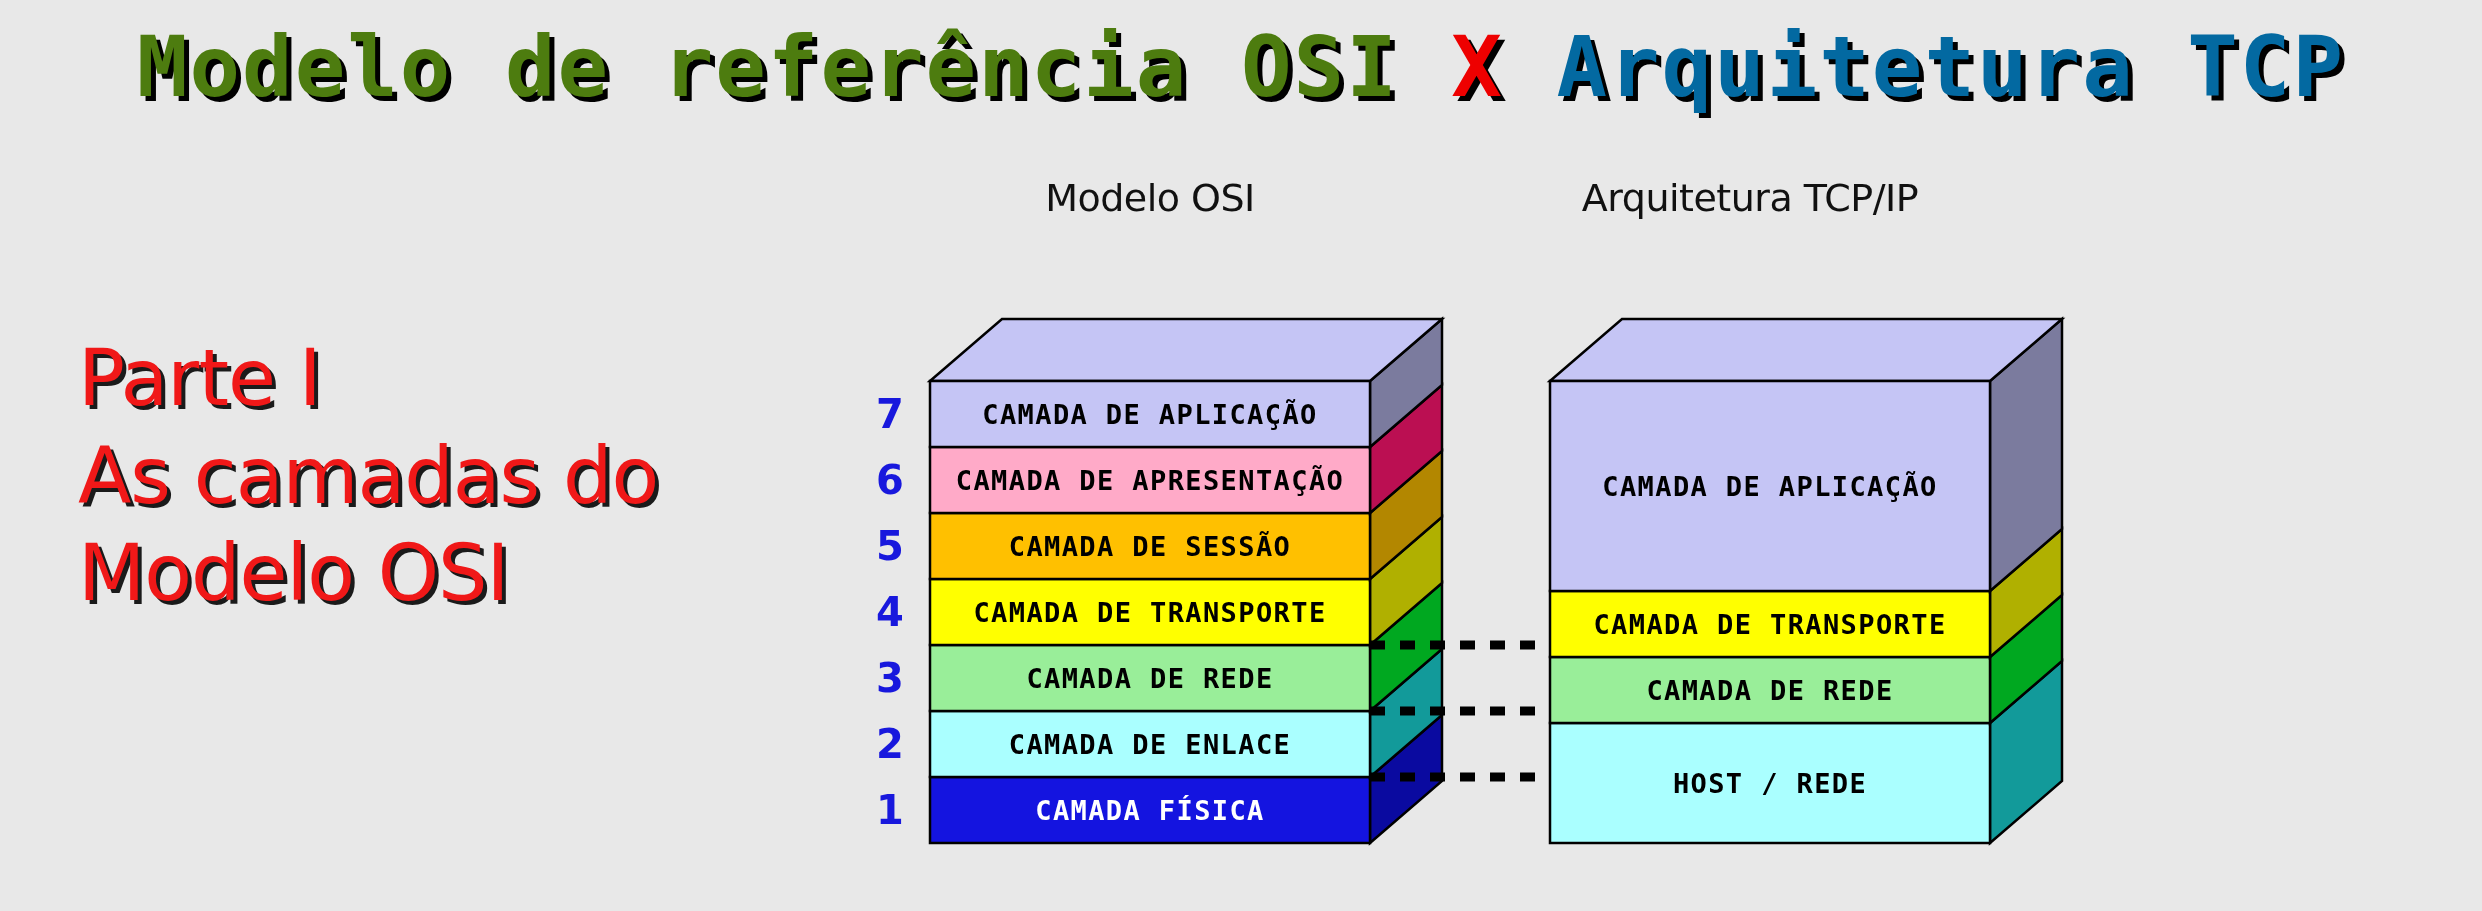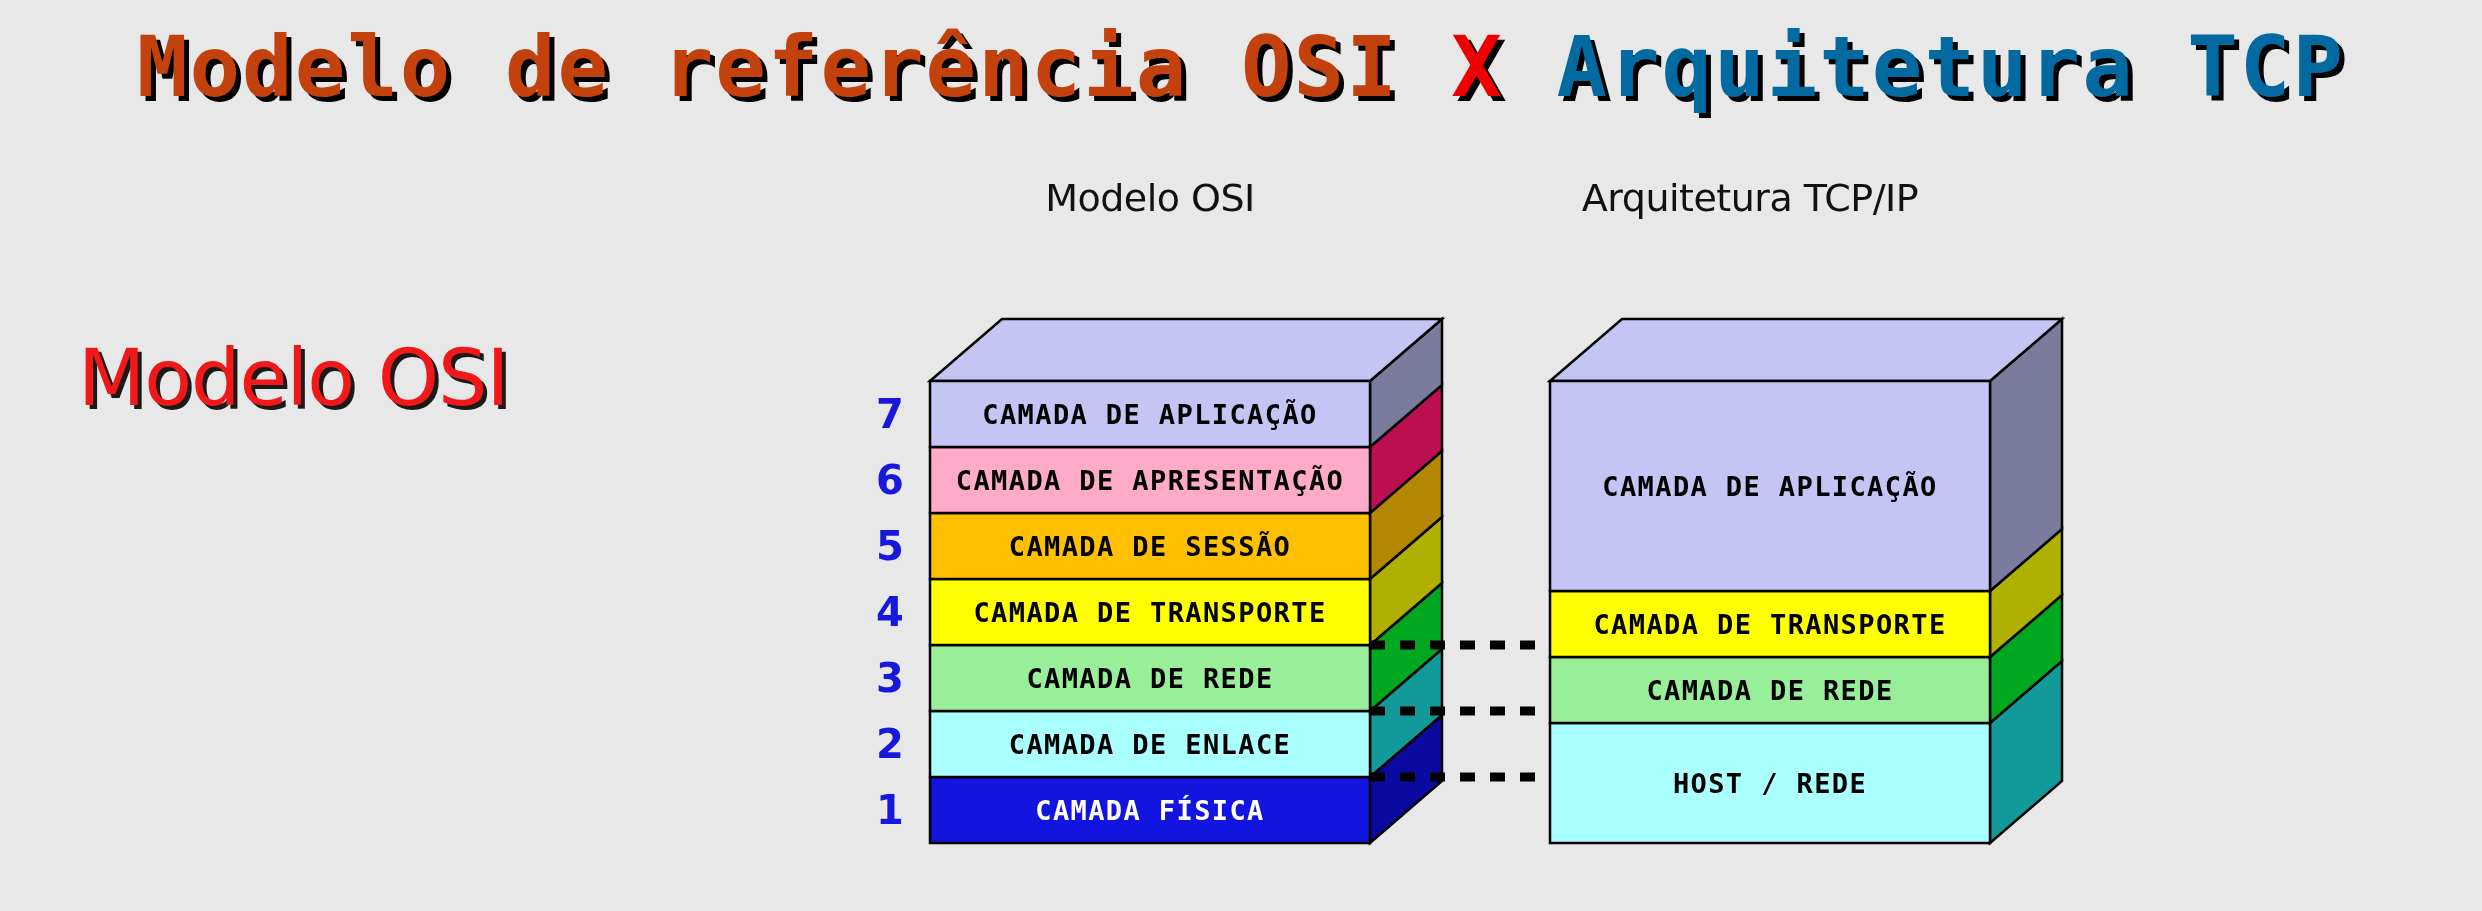--- a/index.html
+++ b/index.html
@@ -24,21 +24,21 @@
     top: 18px;
     width: 2482px;
     text-align: center;
     font-family: "DejaVu Sans Mono", monospace;
     font-weight: bold;
     font-size: 84px;
     letter-spacing: 2px;
     white-space: nowrap;
     text-shadow: 5px 5px 0 #000000;
   }
-  #title .seg-blue  { color: #c2410c; }
+  #title .seg-blue  { color: #4d7c0f; }
   #title .seg-red   { color: #ee0000; }
   #title .seg-green { color: #0369a1; }
 
   
   #subtitle {
     position: absolute;
     left: 78px;
     top: 330px;
     font-family: "DejaVu Sans", sans-serif;
     font-weight: normal;
@@ -95,20 +95,22 @@
 </head>
 <body>
 
 <div id="slide">
 
   <div id="title">
     <span class="seg-blue">Modelo de referência OSI </span><span class="seg-red">X</span><span class="seg-green"> Arquitetura TCP</span>
   </div>
 
   <div id="subtitle">
+    <span class="line">Parte I</span>
+    <span class="line">As camadas do</span>
     <span class="line">Modelo OSI</span>
   </div>
 
   <div id="diagram">
     <svg width="1300" height="720" viewBox="0 0 1300 720" xmlns="http://www.w3.org/2000/svg">
 
       <text class="stack-title" x="300" y="36">Modelo OSI</text>
       <text class="stack-title" x="900" y="36">Arquitetura TCP/IP</text>
 
       <g id="osi-stack">

